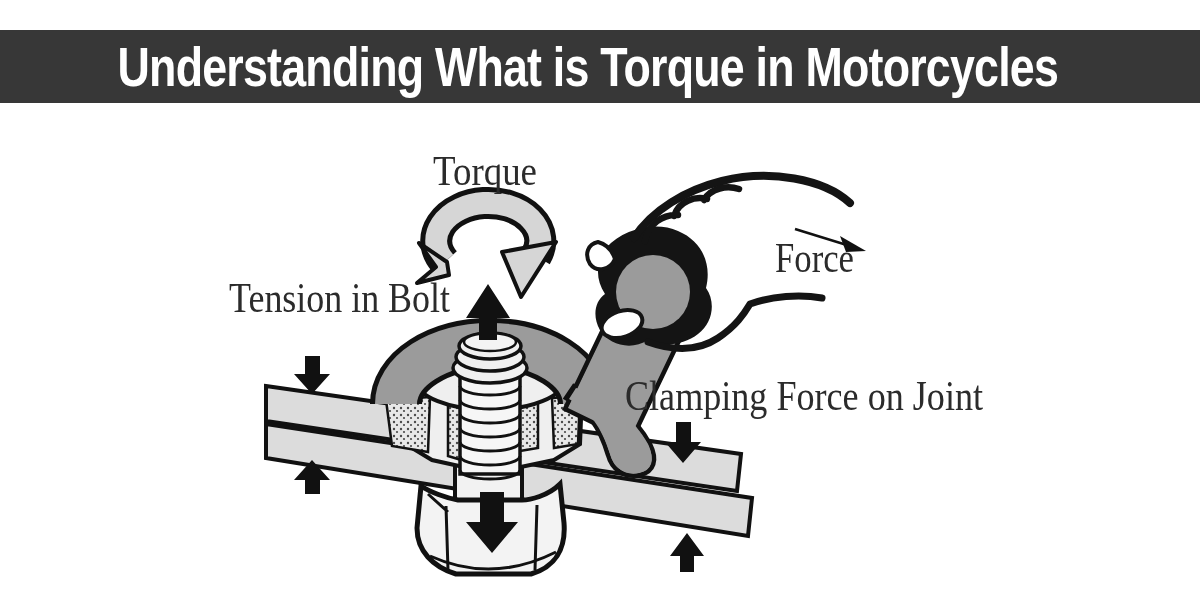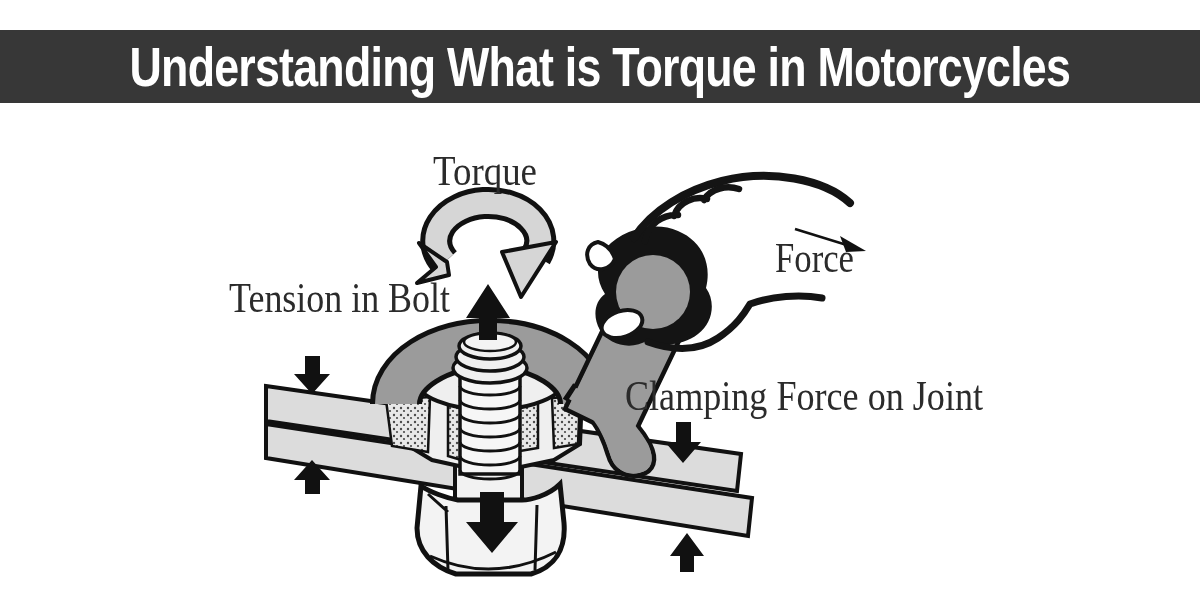--- a/index.html
+++ b/index.html
@@ -1,19 +1,19 @@
 <!DOCTYPE html>
 <html><head>
 <meta charset="utf-8">
 <style>
   html,body{margin:0;padding:0;background:#fff;}
   #canvas{position:relative;width:1200px;height:600px;background:#ffffff;overflow:hidden;
           font-family:"Liberation Sans",sans-serif;}
   #title-band{position:absolute;left:0;top:30px;width:1200px;height:73px;background:#373737;
-              display:flex;align-items:center;justify-content:center;}
+              display:flex;align-items:center;justify-content:flex-start;}
   #title-band .title-text{color:#ffffff;font-size:56px;font-weight:bold;letter-spacing:-1px;
               white-space:nowrap;transform:scaleX(0.80);transform-origin:center;}
   #figure{position:absolute;left:0;top:0;width:1200px;height:600px;}
   text.diagram-label{font-family:"Liberation Serif","DejaVu Serif",serif;font-size:42px;fill:#2b2b2b;}
 </style>
 </head>
 <body>
 
 <div id="canvas">
 

